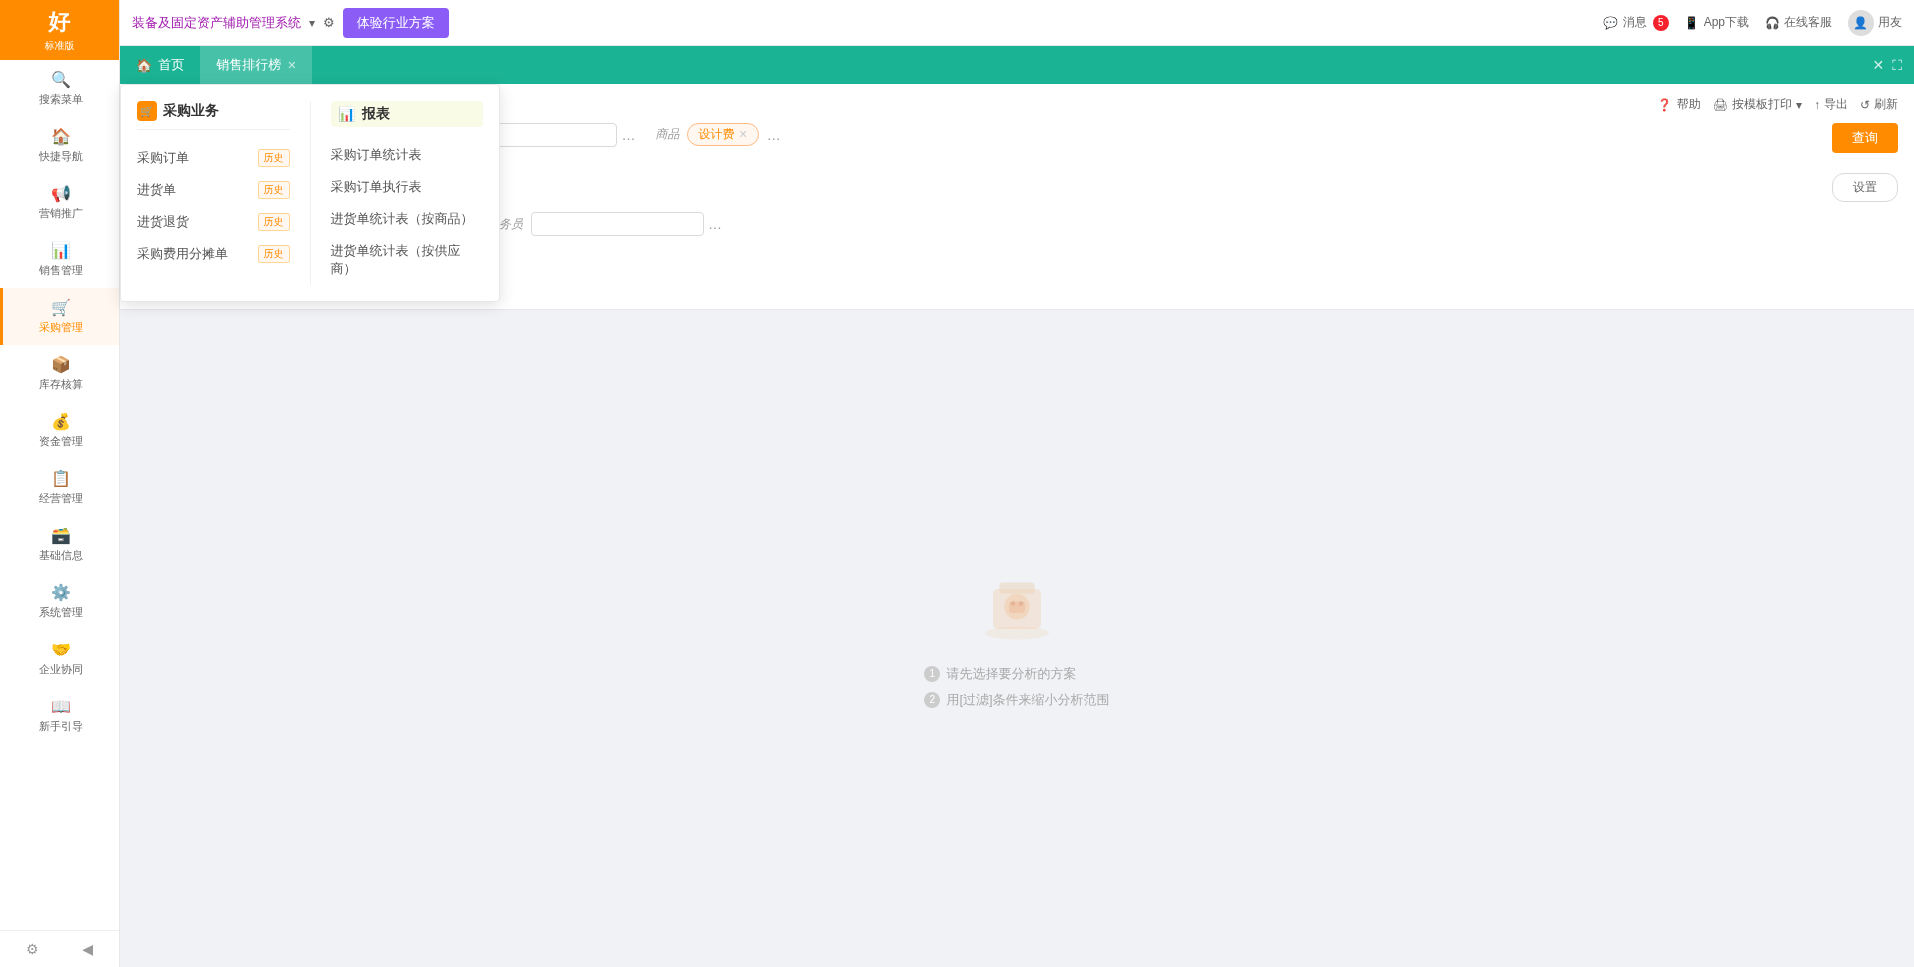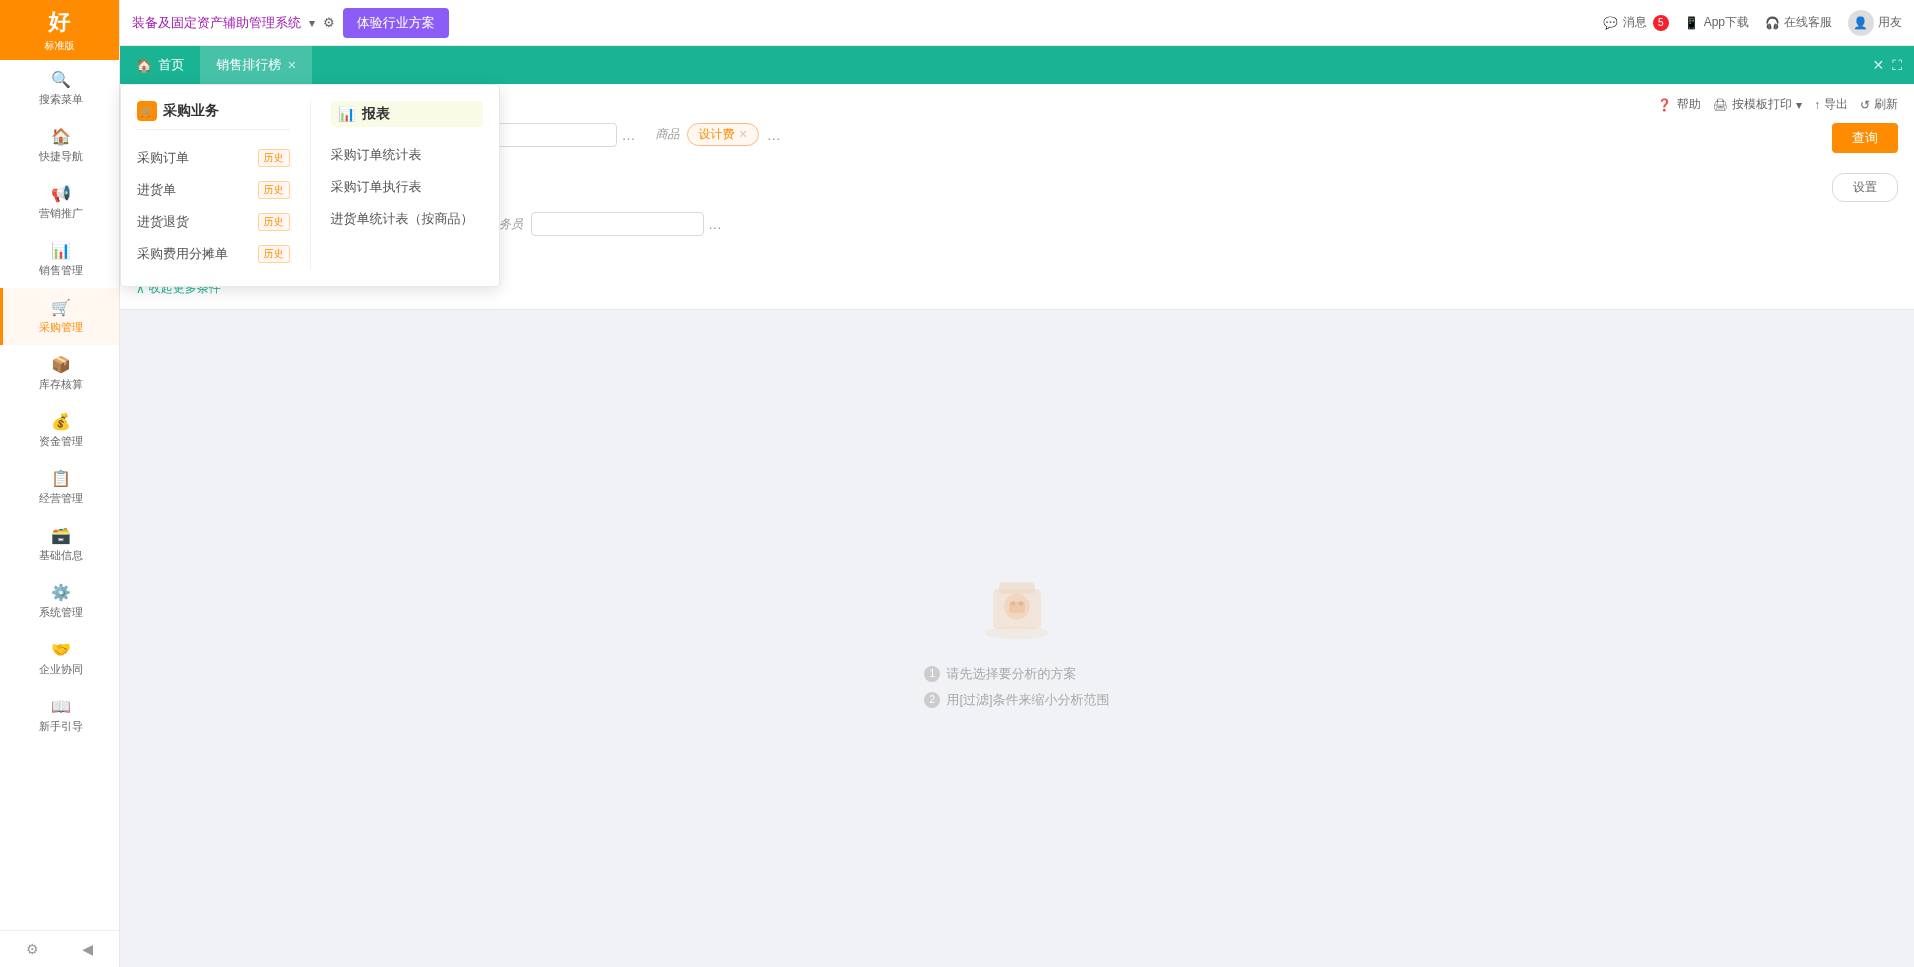--- a/index.html
+++ b/index.html
@@ -704,14 +704,15 @@
   <div class="divider-v"></div>
   <div class="dropdown-col">
     <div class="report-col-header">
       <span class="report-col-icon">📊</span>
       <span>报表</span>
     </div>
 
   <div class="report-item">采购订单统计表</div>
       <div class="report-item">采购订单执行表</div>
       <div class="report-item">进货单统计表（按商品）</div>
+      <div class="report-item">进货单统计表（按供应商）</div>
     </div>
 </div>
 
 </body></html>

